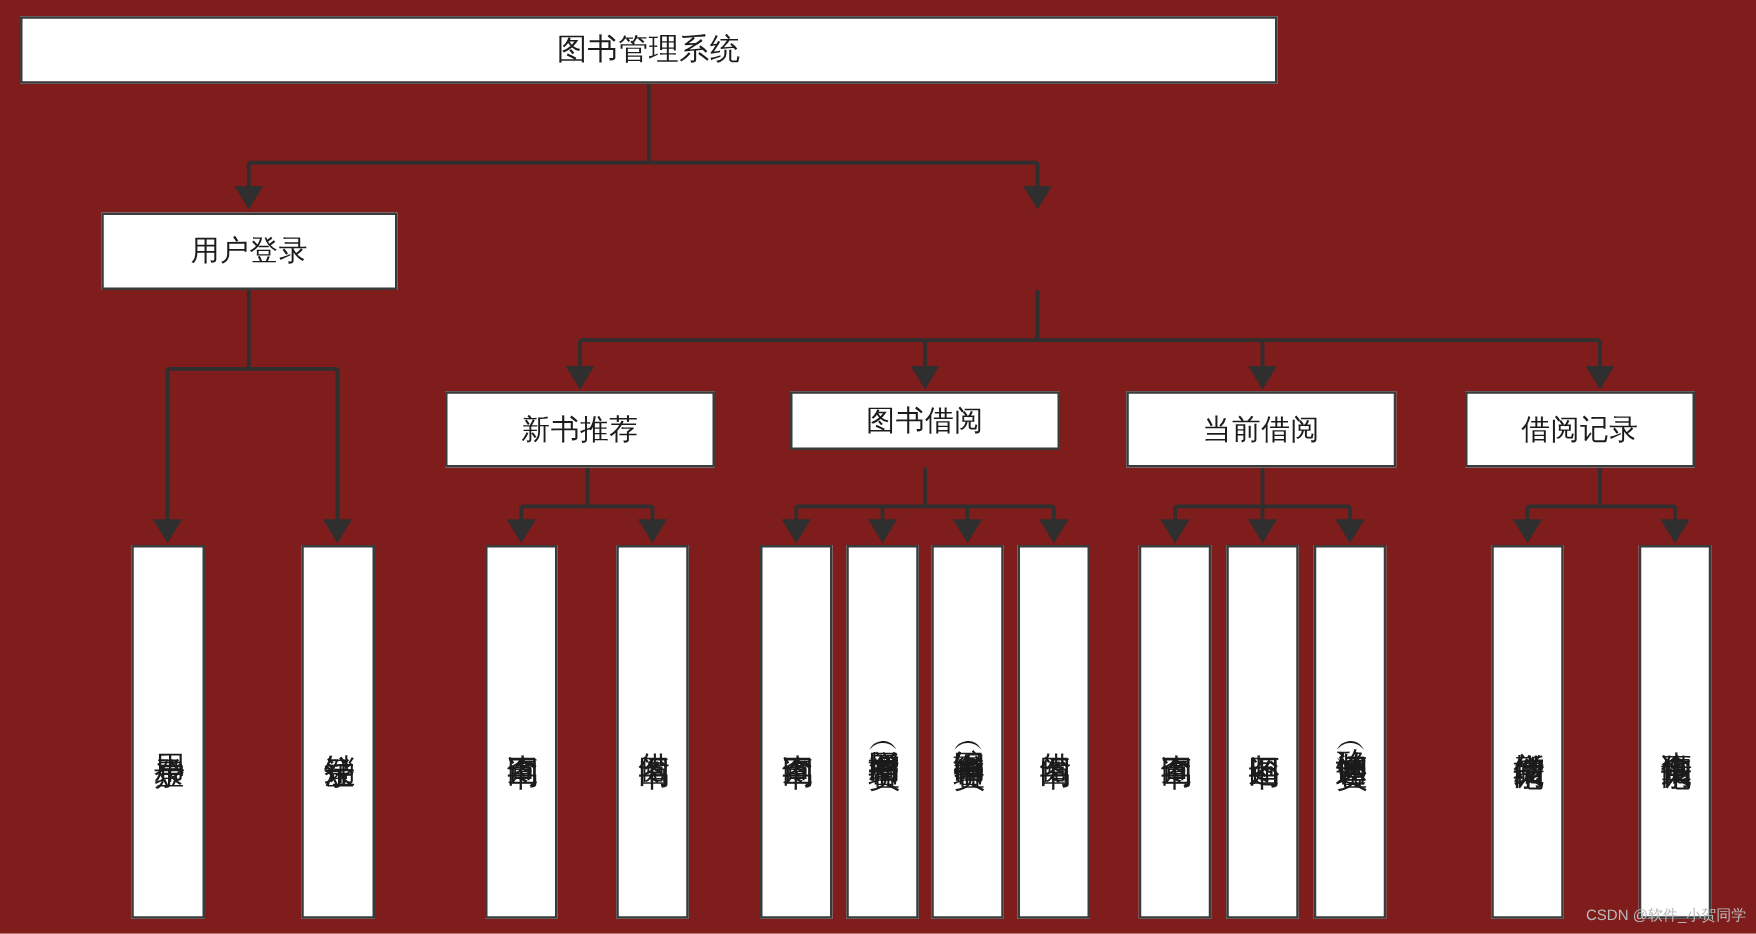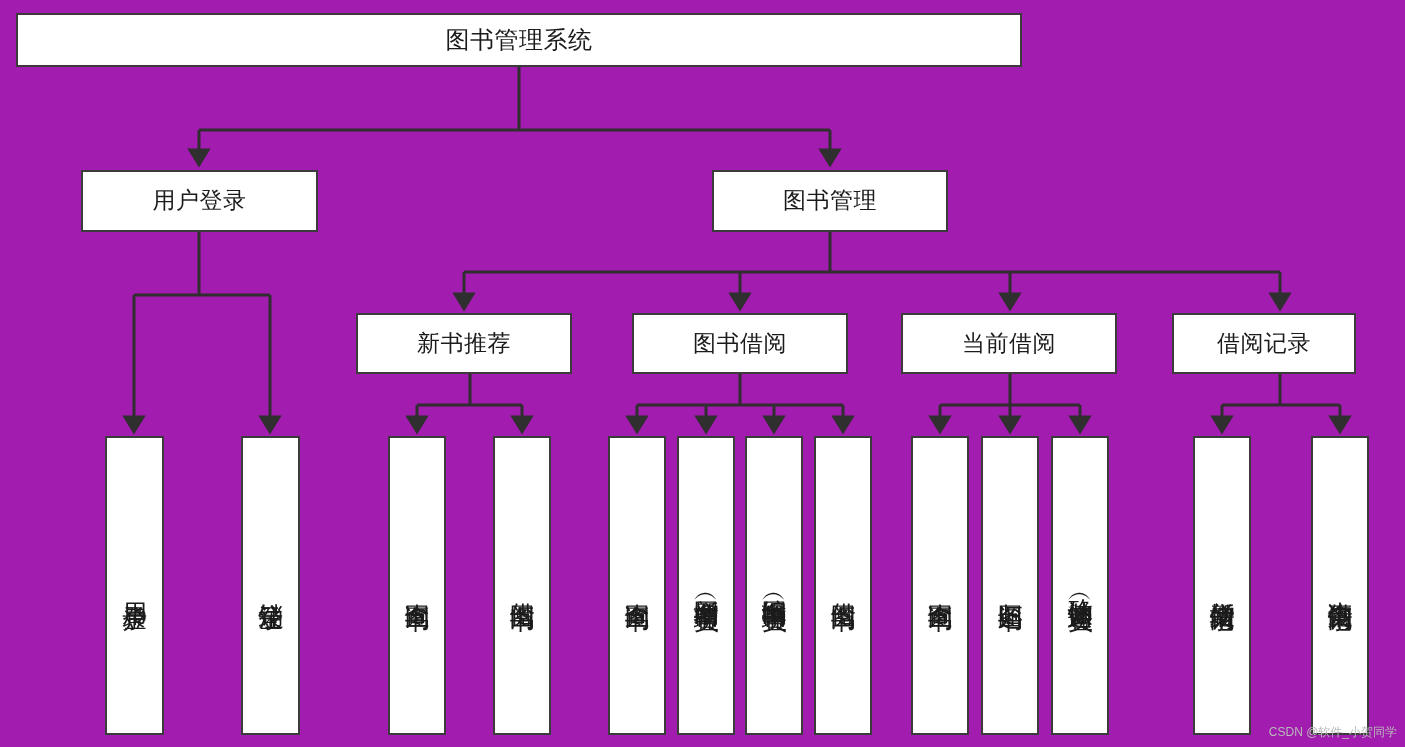--- a/index.html
+++ b/index.html
@@ -8,21 +8,21 @@
     padding: 0;
     background: #ffffff;
   }
   body {
     font-family: "Liberation Sans", "DejaVu Sans", sans-serif;
   }
   #diagram-root {
     position: relative;
     width: 1405px;
     height: 747px;
-    background: #a21caf;
+    background: #7f1d1d;
     overflow: hidden;
   }
   svg.connectors {
     position: absolute;
     left: 0;
     top: 0;
     width: 1405px;
     height: 747px;
     pointer-events: none;
   }
@@ -131,29 +131,26 @@
   </svg>
 
   <div class="node horiz root" style="left:16px; top:13px; width:1006px; height:54px;">
     <span class="node-label">图书管理系统</span>
   </div>
 
   <div class="node horiz" style="left:81px; top:170px; width:237px; height:62px;">
     <span class="node-label">用户登录</span>
   </div>
 
-  <div class="node horiz" style="left:712px; top:170px; width:236px; height:62px;">
-    <span class="node-label">图书管理</span>
-  </div>
 
   <div class="node horiz" style="left:356px; top:313px; width:216px; height:61px;">
     <span class="node-label">新书推荐</span>
   </div>
 
-  <div class="node horiz" style="left:632px; top:313px; width:216px; height:61px;">
+  <div class="node horiz" style="left:632px; top:313px; width:216px; height:47px;">
     <span class="node-label">图书借阅</span>
   </div>
 
   <div class="node horiz" style="left:901px; top:313px; width:216px; height:61px;">
     <span class="node-label">当前借阅</span>
   </div>
 
   <div class="node horiz" style="left:1172px; top:313px; width:184px; height:61px;">
     <span class="node-label">借阅记录</span>
   </div>

